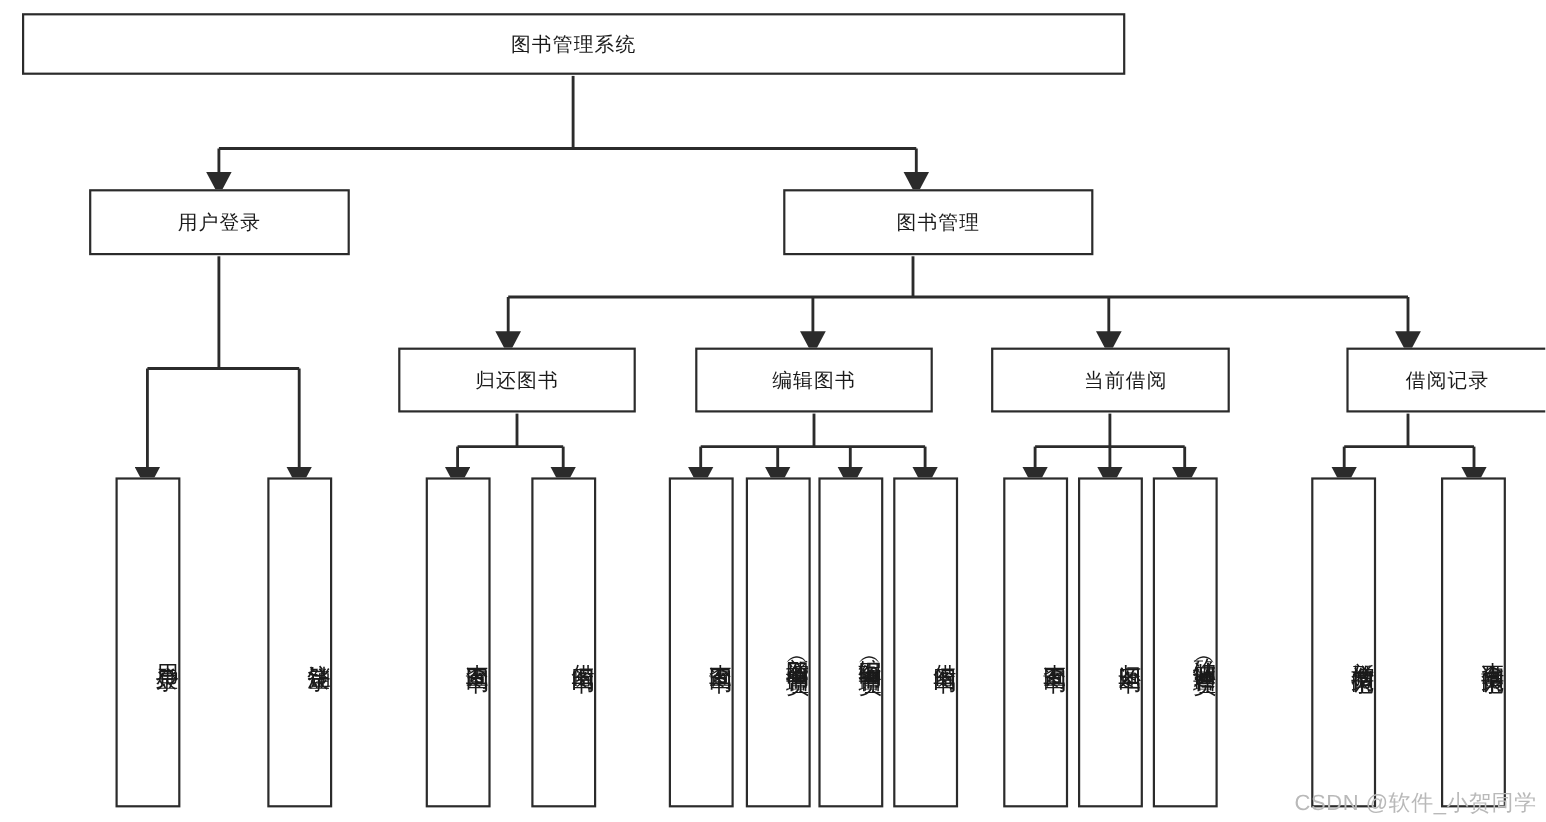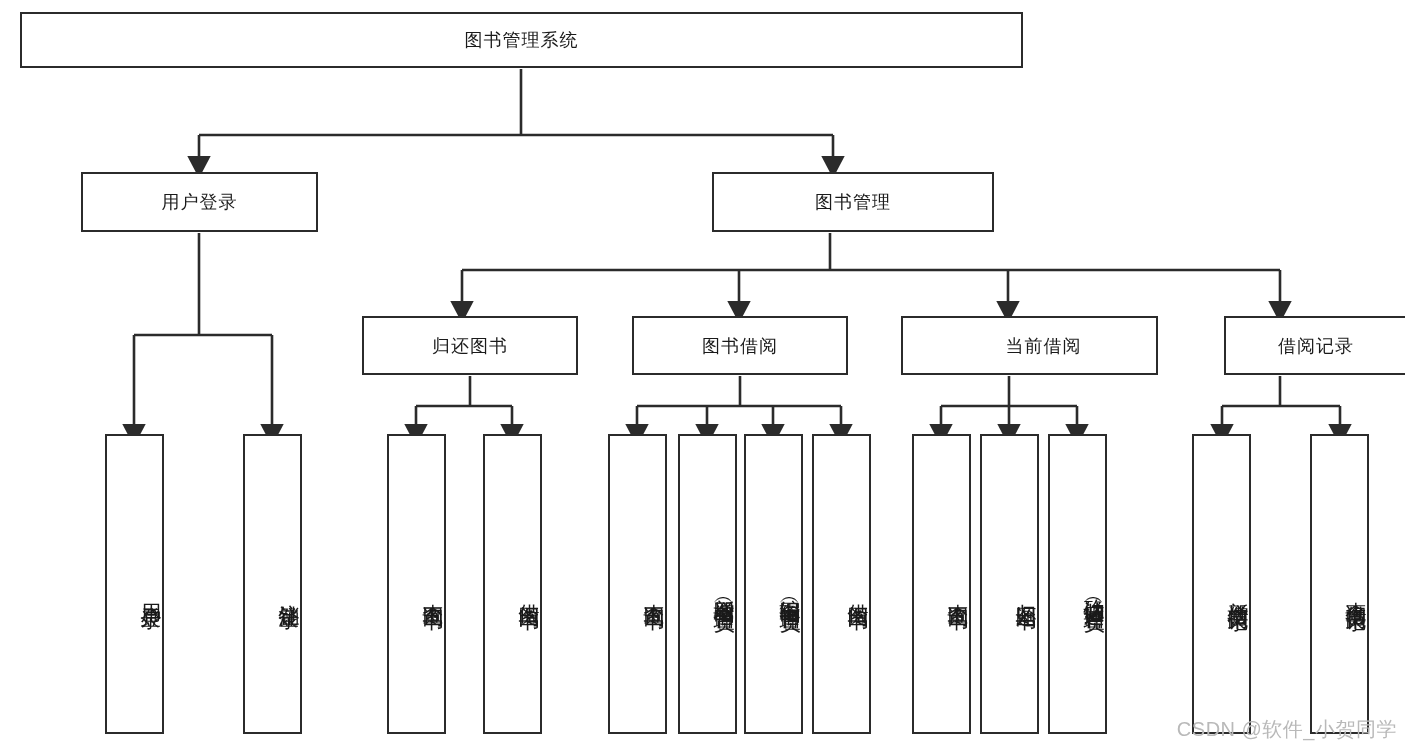--- a/index.html
+++ b/index.html
@@ -127,23 +127,23 @@
     <span class="lbl">用户登录</span>
   </div>
   <div class="node h" style="left:712px; top:172px; width:282px; height:60px;">
     <span class="lbl">图书管理</span>
   </div>
 
   <div class="node h" style="left:362px; top:316px; width:216px; height:59px;">
     <span class="lbl">归还图书</span>
   </div>
   <div class="node h" style="left:632px; top:316px; width:216px; height:59px;">
-    <span class="lbl">图书借阅</span>
+    <span class="lbl">编辑图书</span>
   </div>
-  <div class="node h" style="left:901px; top:316px; width:257px; height:59px;padding-left:28px;">
+  <div class="node h" style="left:901px; top:316px; width:217px; height:59px;padding-left:28px;">
     <span class="lbl">当前借阅</span>
   </div>
   <div class="node h" style="left:1224px; top:316px; width:184px; height:59px;">
     <span class="lbl">借阅记录</span>
   </div>
 
   <div class="node leaf" style="left:105px; top:434px; width:59px; height:300px;">
     <span class="lbl">用户登录</span>
   </div>
   <div class="node leaf" style="left:243px; top:434px; width:59px; height:300px;">

